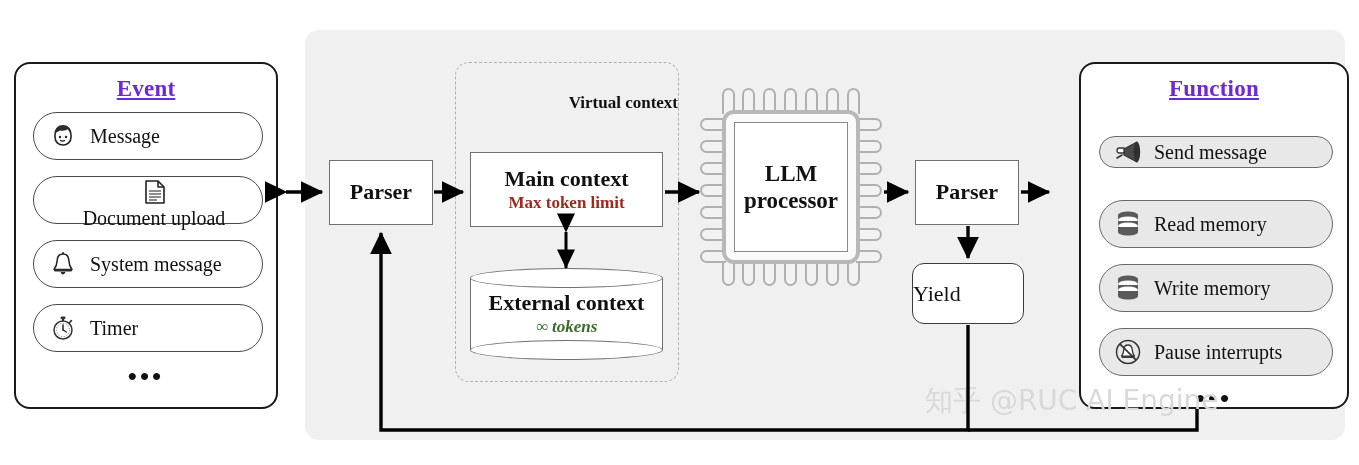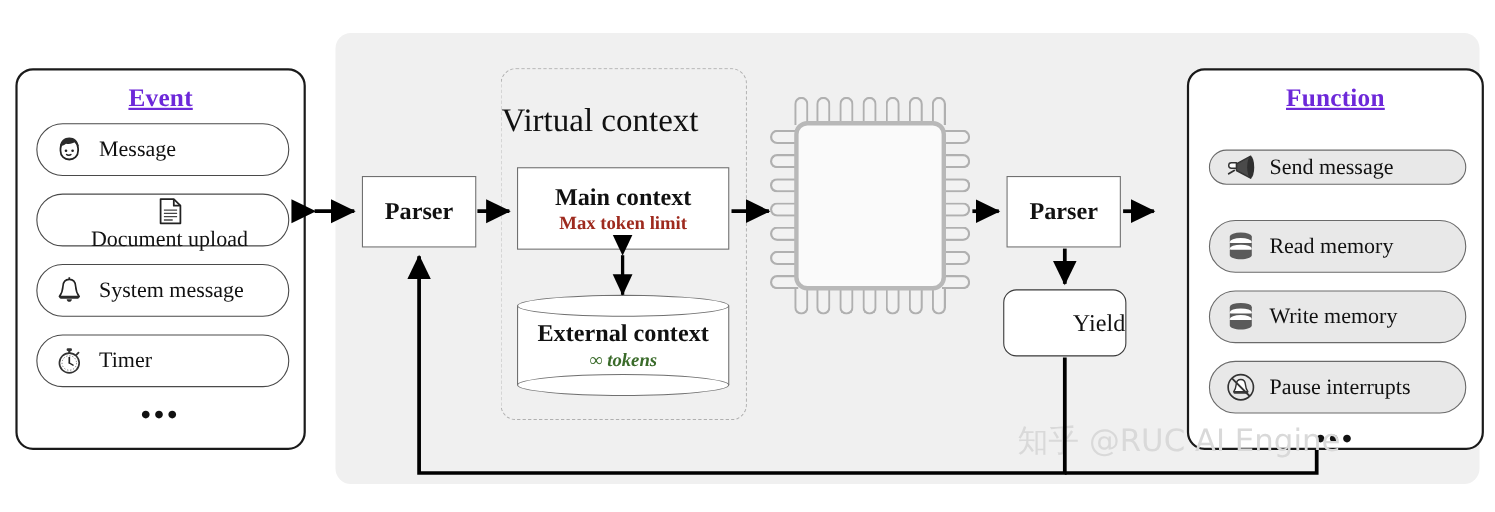--- a/index.html
+++ b/index.html
@@ -23,33 +23,33 @@
   .pill.grayfill{background:#e8e8e8;border-color:#6a6a6a;}
   .pill-label{font-size:20px;color:#111;white-space:nowrap;}
   .pill-icon{display:flex;align-items:center;justify-content:center;flex:0 0 auto;}
 
   .dots{position:absolute;text-align:center;font-size:26px;color:#111;
       letter-spacing:3px;line-height:1;font-weight:bold;}
 
   
   .dashed-box{position:absolute;box-sizing:border-box;
       border:1.8px dashed #b0b0b0;border-radius:14px;background:transparent;}
-  .vc-title{position:absolute;left:0;right:0;top:30px;text-align:left;
-      font-weight:normal;font-size:30px;color:#111;}
+  .vc-title{position:absolute;left:0;right:0;top:30px;text-align:right;
+      font-weight:bold;font-size:17px;color:#111;}
 
   
   .box{position:absolute;box-sizing:border-box;background:#fff;
       border:1.6px solid #707070;display:flex;flex-direction:column;
       align-items:center;justify-content:center;}
   .box-title{font-weight:bold;font-size:22px;color:#111;line-height:1.12;}
   .box-sub{font-weight:bold;font-size:17px;line-height:1.15;margin-top:1px;}
 
   .rbox{position:absolute;box-sizing:border-box;background:#fff;
       border:1.8px solid #3a3a3a;border-radius:12px;
-      display:flex;align-items:center;justify-content:flex-end;}
+      display:flex;align-items:center;justify-content:flex-start;}
   .rbox-label{font-size:22px;color:#111;}
 
   
   .cyl{position:absolute;}
   .cyl-body{position:absolute;left:0;top:10px;width:100%;height:calc(100% - 20px);
       background:#fff;border-left:1.6px solid #707070;border-right:1.6px solid #707070;
       box-sizing:border-box;}
   .cyl-cap{position:absolute;left:0;width:100%;height:20px;box-sizing:border-box;
       border:1.6px solid #707070;border-radius:50%;background:#fff;}
   .cyl-cap.top{top:0;}
@@ -199,20 +199,23 @@
 
     <div class="pin h r" style="right:0;top:30px;"></div>
     <div class="pin h r" style="right:0;top:52px;"></div>
     <div class="pin h r" style="right:0;top:74px;"></div>
     <div class="pin h r" style="right:0;top:96px;"></div>
     <div class="pin h r" style="right:0;top:118px;"></div>
     <div class="pin h r" style="right:0;top:140px;"></div>
     <div class="pin h r" style="right:0;top:162px;"></div>
 
     <div class="chip-outer"></div>
+    <div class="chip-inner">
+      <span class="chip-label"><span>LLM</span><br><span>processor</span></span>
+    </div>
   </div>
 
   <div class="box" style="left:915px;top:160px;width:104px;height:65px;">
     <span class="box-title">Parser</span>
   </div>
 
   <div class="rbox" style="left:912px;top:263px;width:112px;height:61px;">
     <span class="rbox-label">Yield</span>
   </div>
 

